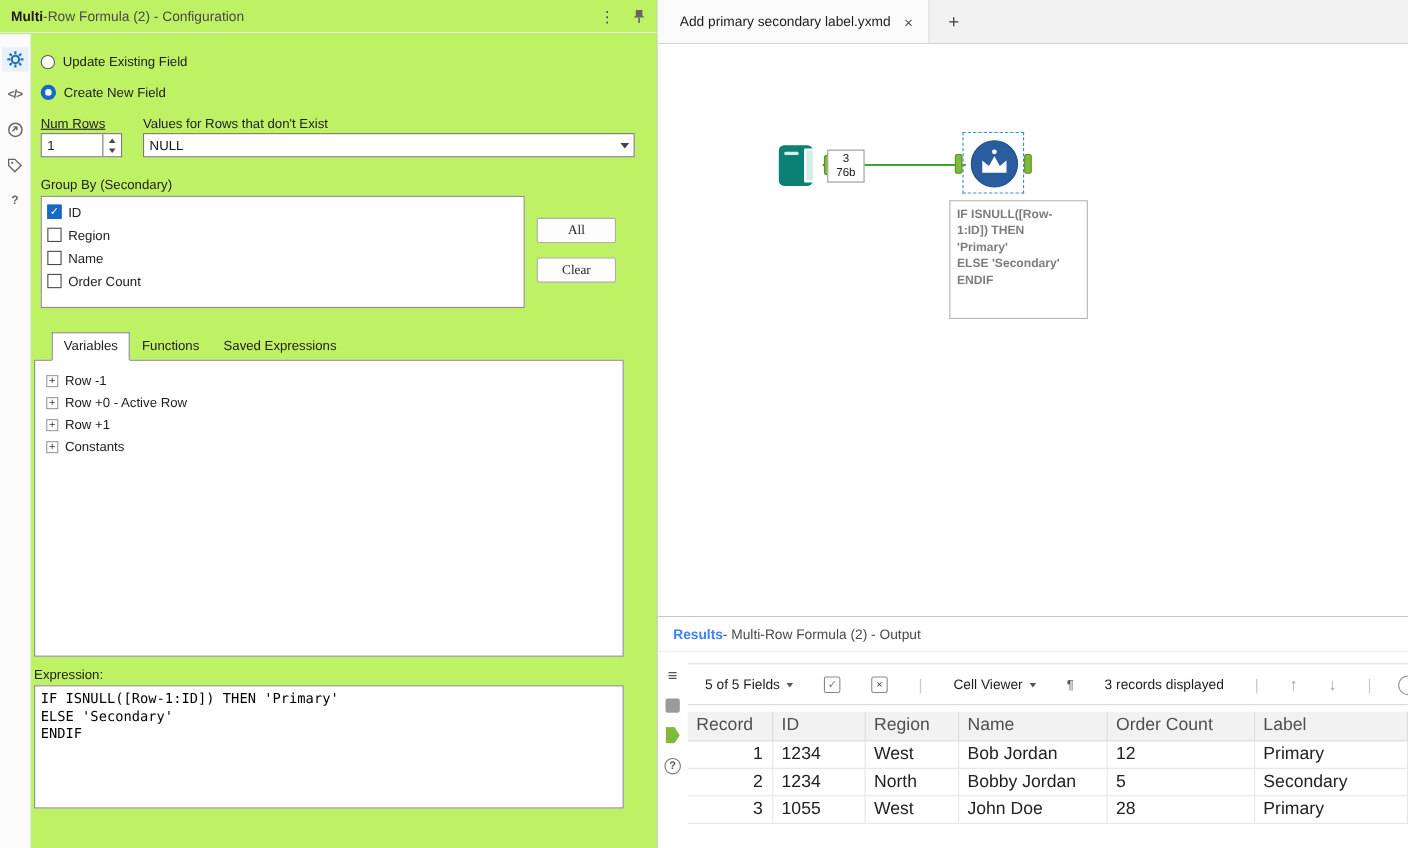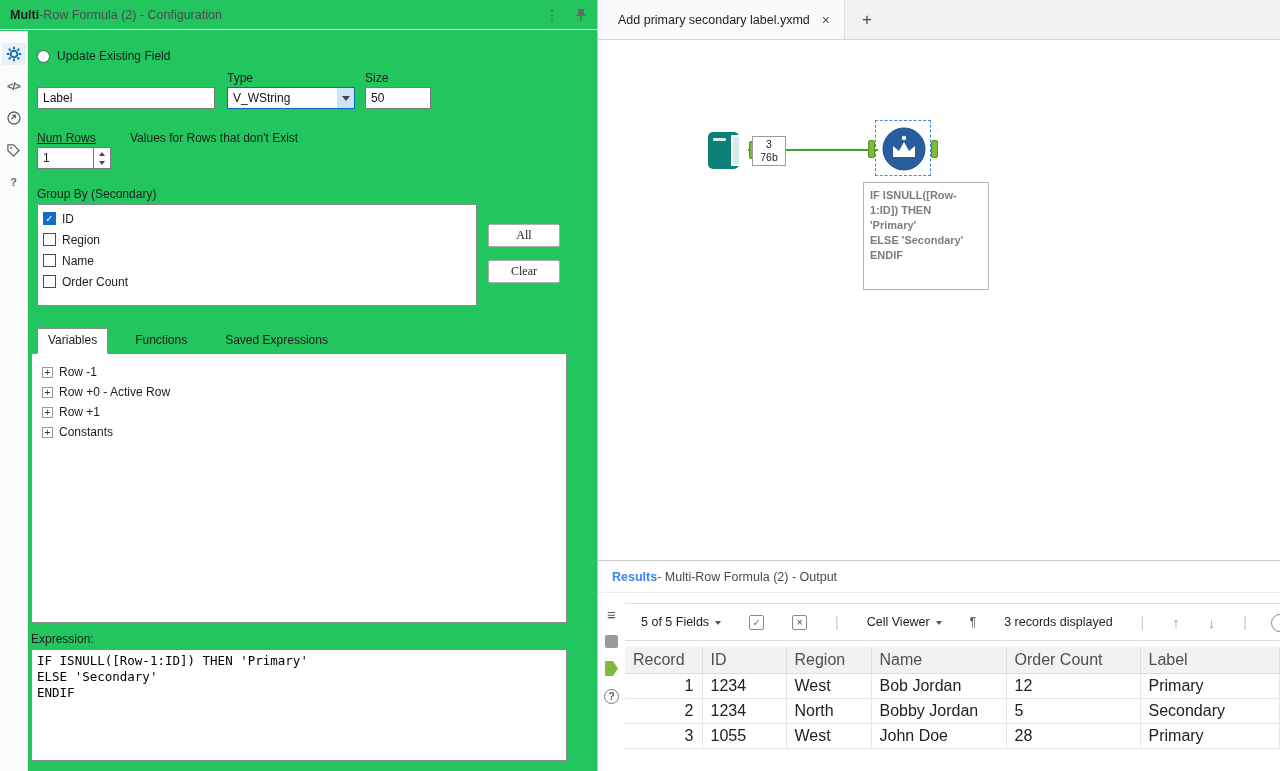--- a/index.html
+++ b/index.html
@@ -1,21 +1,21 @@
 <!DOCTYPE html>
 <html><head>
 <meta charset="utf-8">
 <style>
   * { box-sizing: border-box; }
   html,body { margin:0; padding:0; }
   body { font-family:"Liberation Sans", sans-serif; font-size:12px; color:#222; }
   .app { position:relative; width:1280px; height:771px; background:#fff; overflow:hidden; }
 
   
-  .config { position:absolute; left:0; top:0; width:598px; height:771px; background:#22c55e; border-right:1px solid #c3c3c3; }
+  .config { position:absolute; left:0; top:0; width:598px; height:771px; background:#bef264; border-right:1px solid #c3c3c3; }
   .cfg-header { height:30px; display:flex; align-items:center; padding:0 10px; border-bottom:1px solid #ebebeb; font-size:12.5px; }
   .cfg-title b { color:#1b1b1b; font-weight:bold; }
   .cfg-title span { color:#4a4a4a; }
   .cfg-hdr-icons { margin-left:auto; display:flex; align-items:center; gap:16px; }
   .kebab { color:#555; font-size:14px; cursor:pointer; }
   .pin-ic svg { display:block; }
 
   .cfg-rail { position:absolute; left:0; top:31px; bottom:0; width:28px; background:#fbfbfb; border-right:1px solid #ececec; display:flex; flex-direction:column; align-items:center; padding-top:12px; gap:10px; }
   .rail-btn { width:24px; height:22px; display:flex; align-items:center; justify-content:center; color:#666; font-size:11px; font-weight:bold; }
   .rail-btn.active { background:#e8f1fa; }
@@ -53,21 +53,21 @@
 
   .section-label { margin:10px 0 3px 8px; color:#1d1d1d; }
   .group-wrap { position:relative; height:102px; }
   .group-list { position:absolute; left:8px; top:0; width:440px; height:102px; border:1px solid #8a8a8a; background:#fff; padding:3px 2px; overflow:hidden; }
   .group-item { display:flex; align-items:center; gap:6px; height:21px; padding-left:3px; cursor:default; }
   .checkbox { width:13px; height:13px; border:1px solid #4a4a4a; background:#fff; font-size:10px; line-height:12px; text-align:center; color:#fff; flex:0 0 auto; }
   .checkbox.checked { background:#1569c7; border-color:#1569c7; }
   .btn { position:absolute; left:459px; width:72px; height:23px; background:#fdfdfd; border:1px solid #adadad; border-radius:2px; font-family:Liberation Serif, serif; font-size:12px; color:#222; display:flex; align-items:center; justify-content:center; cursor:pointer; }
   .btn-all { top:20px; } .btn-clear { top:56px; }
 
-  .vtabs { display:flex; margin:22px 0 0 8px; position:relative; z-index:2;gap:16px; }
+  .vtabs { display:flex; margin:22px 0 0 18px; position:relative; z-index:2; }
   .vtab { padding:4px 10px 5px; color:#1d1d1d; cursor:pointer; border:1px solid transparent; }
   .vtab.active { background:#fff; border:1px solid #8a8a8a; border-bottom-color:#fff; margin-bottom:-1px; }
 
   .tree { margin-left:2px; width:536px; height:270px; border:1px solid #8a8a8a; background:#fff; padding:8px 4px; position:relative; z-index:1; }
   .tree-item { display:flex; align-items:center; gap:6px; height:20px; padding-left:6px; cursor:default; color:#1d1d1d; }
   .plusbox { width:11px; height:11px; border:1px solid #999; background:#fff; font-size:10px; line-height:9px; text-align:center; color:#333; flex:0 0 auto; }
 
   .expr-label { margin:9px 0 3px 2px; color:#1d1d1d; }
   .expr-editor { margin-left:2px; width:536px; height:112px; border:1px solid #8a8a8a; background:#fff; padding:3px 5px; font-family:"DejaVu Sans Mono", monospace; font-size:12.5px; line-height:16px; white-space:pre; color:#000; overflow:hidden; }
 
@@ -176,47 +176,45 @@
           </svg>
       </span>
       <span class="rail-btn">?</span>
     </div>
 
     <div class="cfg-body">
       <div class="radio-row">
         <span class="radio"></span>
         <span class="radio-label">Update Existing Field</span>
       </div>
-
-      <div class="field-block">
-        <span class="mini-label type-lbl">Type</span>
-        <span class="mini-label size-lbl">Size</span>
-        <input class="txt name-input" readonly="" value="Label" style="">
-        <div class="combo type-combo">
-          <span>V_WString</span>
-          <span class="dd-zone">
-              <span class="tri-down"></span>
-            </span>
-        </div>
-        <input class="txt size-input" readonly="" value="50" style="">
-      </div>
+      <div class="radio-row">
+        <span class="radio checked"></span>
+        <span class="radio-label">Create New Field</span>
+      </div>
+
 
       <div class="numrows-block">
         <span class="mini-label nr-lbl">Num Rows</span>
         <span class="mini-label vals-lbl">Values for Rows that don't Exist</span>
         <div class="spinner">
           <span class="spin-val">1</span>
           <span class="spin-btns">
             <span class="spin-up">
                 <span class="tri-up-s"></span>
               </span>
             <span class="spin-down">
                 <span class="tri-down-s"></span>
               </span>
           </span>
+        </div>
+        <div class="combo vals-combo">
+          <span>NULL</span>
+          <span class="dd-zone">
+              <span class="tri-down"></span>
+            </span>
         </div>
       </div>
 
       <div class="section-label">Group By (Secondary)</div>
       <div class="group-wrap">
         <div class="group-list">
             <div class="group-item">
               <span class="checkbox checked">✓</span>
               <span>ID</span>
             </div>

